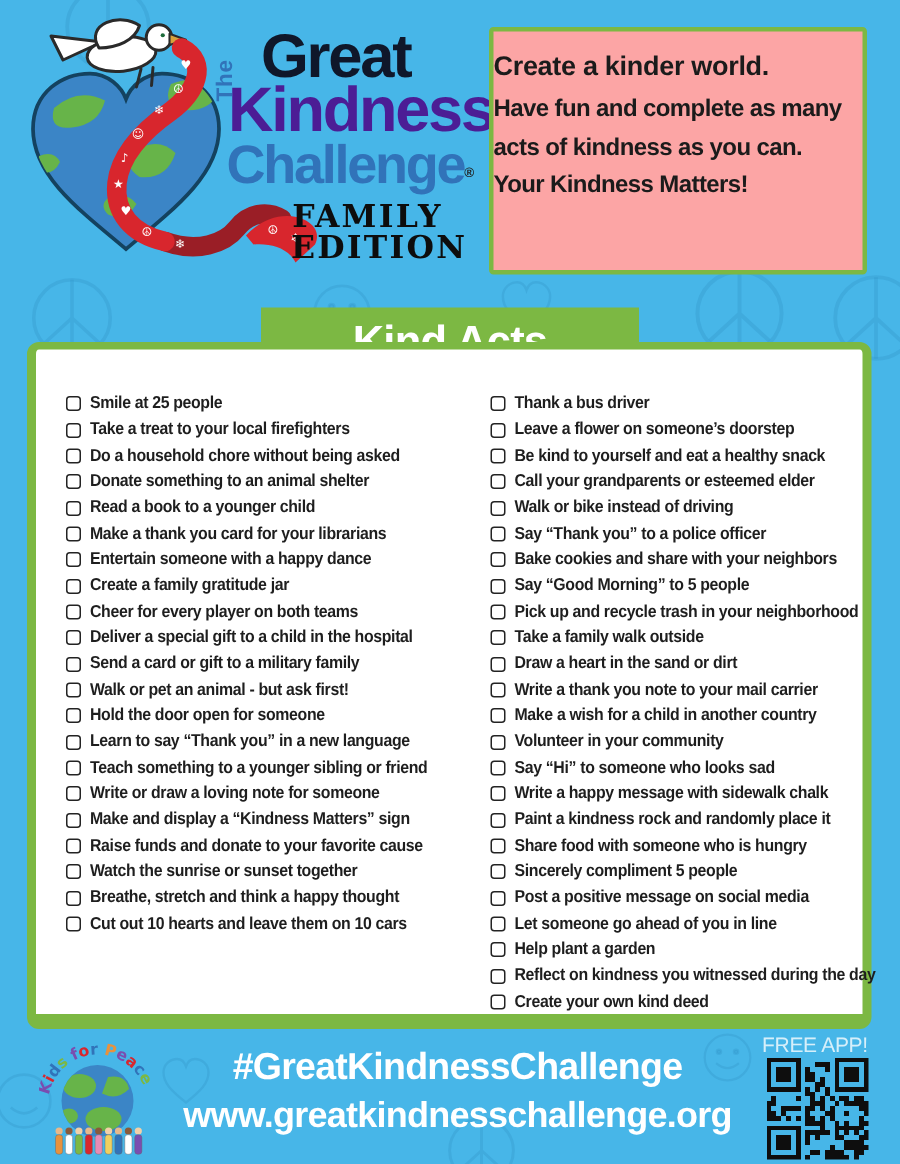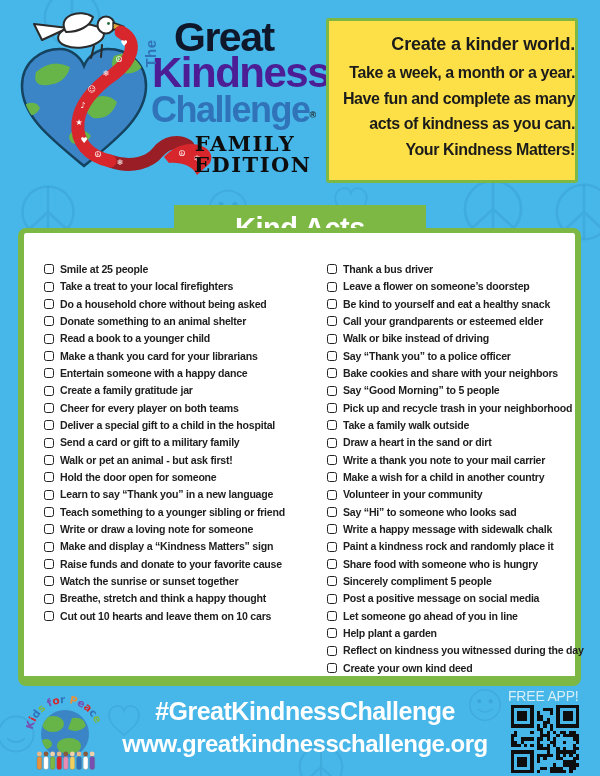--- a/index.html
+++ b/index.html
@@ -25,23 +25,23 @@
   .t-kindness{font-size:42px;color:#4c1d95;margin-left:2px;line-height:37px;}
   .t-challenge{font-size:36px;color:#3173b9;margin-left:1px;line-height:37px;}
   .reg{font-size:9px;color:#222;vertical-align:4px;font-weight:700;}
   .edition{
     left:194px;top:134px;width:102px;text-align:center;color:#0d0d0d;
     font-family:"DejaVu Serif","Liberation Serif",serif;font-weight:800;
     font-size:21px;line-height:20.5px;letter-spacing:1.5px;
   }
   
   .intro-box{
-    left:326px;top:18px;width:246px;height:146px;background:#fde047;
+    left:326px;top:18px;width:246px;height:146px;background:#fca5a5;
     border:3px solid #7cb843;border-radius:3px;padding-top:13px;
-    text-align:right;color:#1b1b1b;
+    text-align:left;color:#1b1b1b;
   }
   .intro-l1{font-size:18px;font-weight:800;margin-bottom:5px;letter-spacing:-.2px;}
   .intro-ln{font-size:16px;font-weight:700;line-height:25.5px;letter-spacing:-.4px;}
   
   .banner{
     left:174px;top:205px;width:252px;height:46px;background:#7cb843;
     display:flex;align-items:center;justify-content:center;
   }
   .banner span{color:#fff;font-size:29px;font-weight:800;letter-spacing:-.5px;}
   
@@ -215,21 +215,20 @@
   <div class="t-line t-kindness">Kindness</div>
   <div class="t-line t-challenge"><span>Challenge</span><span class="reg">®</span></div>
 </div>
 <div class="abs edition">
   <div>FAMILY</div>
   <div>EDITION</div>
 </div>
 
 <div class="abs intro-box">
   <div class="intro-l1">Create a kinder world.</div>
-  <div class="intro-ln">Take a week, a month or a year.</div>
   <div class="intro-ln">Have fun and complete as many</div>
   <div class="intro-ln">acts of kindness as you can.</div>
   <div class="intro-ln">Your Kindness Matters!</div>
 </div>
 
 <div class="abs banner">
   <span>Kind Acts</span>
 </div>
 
 <div class="abs main-box"></div>

